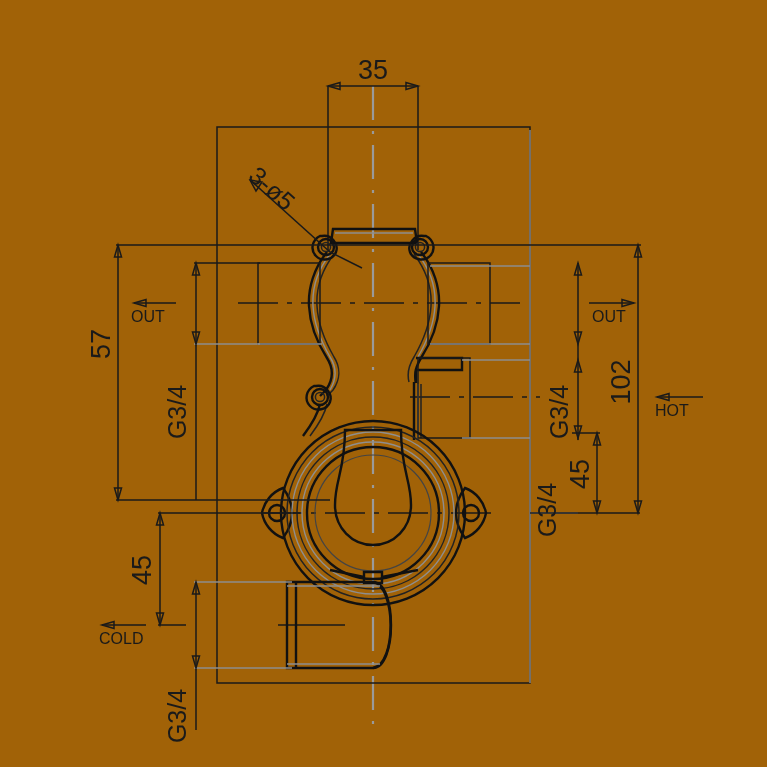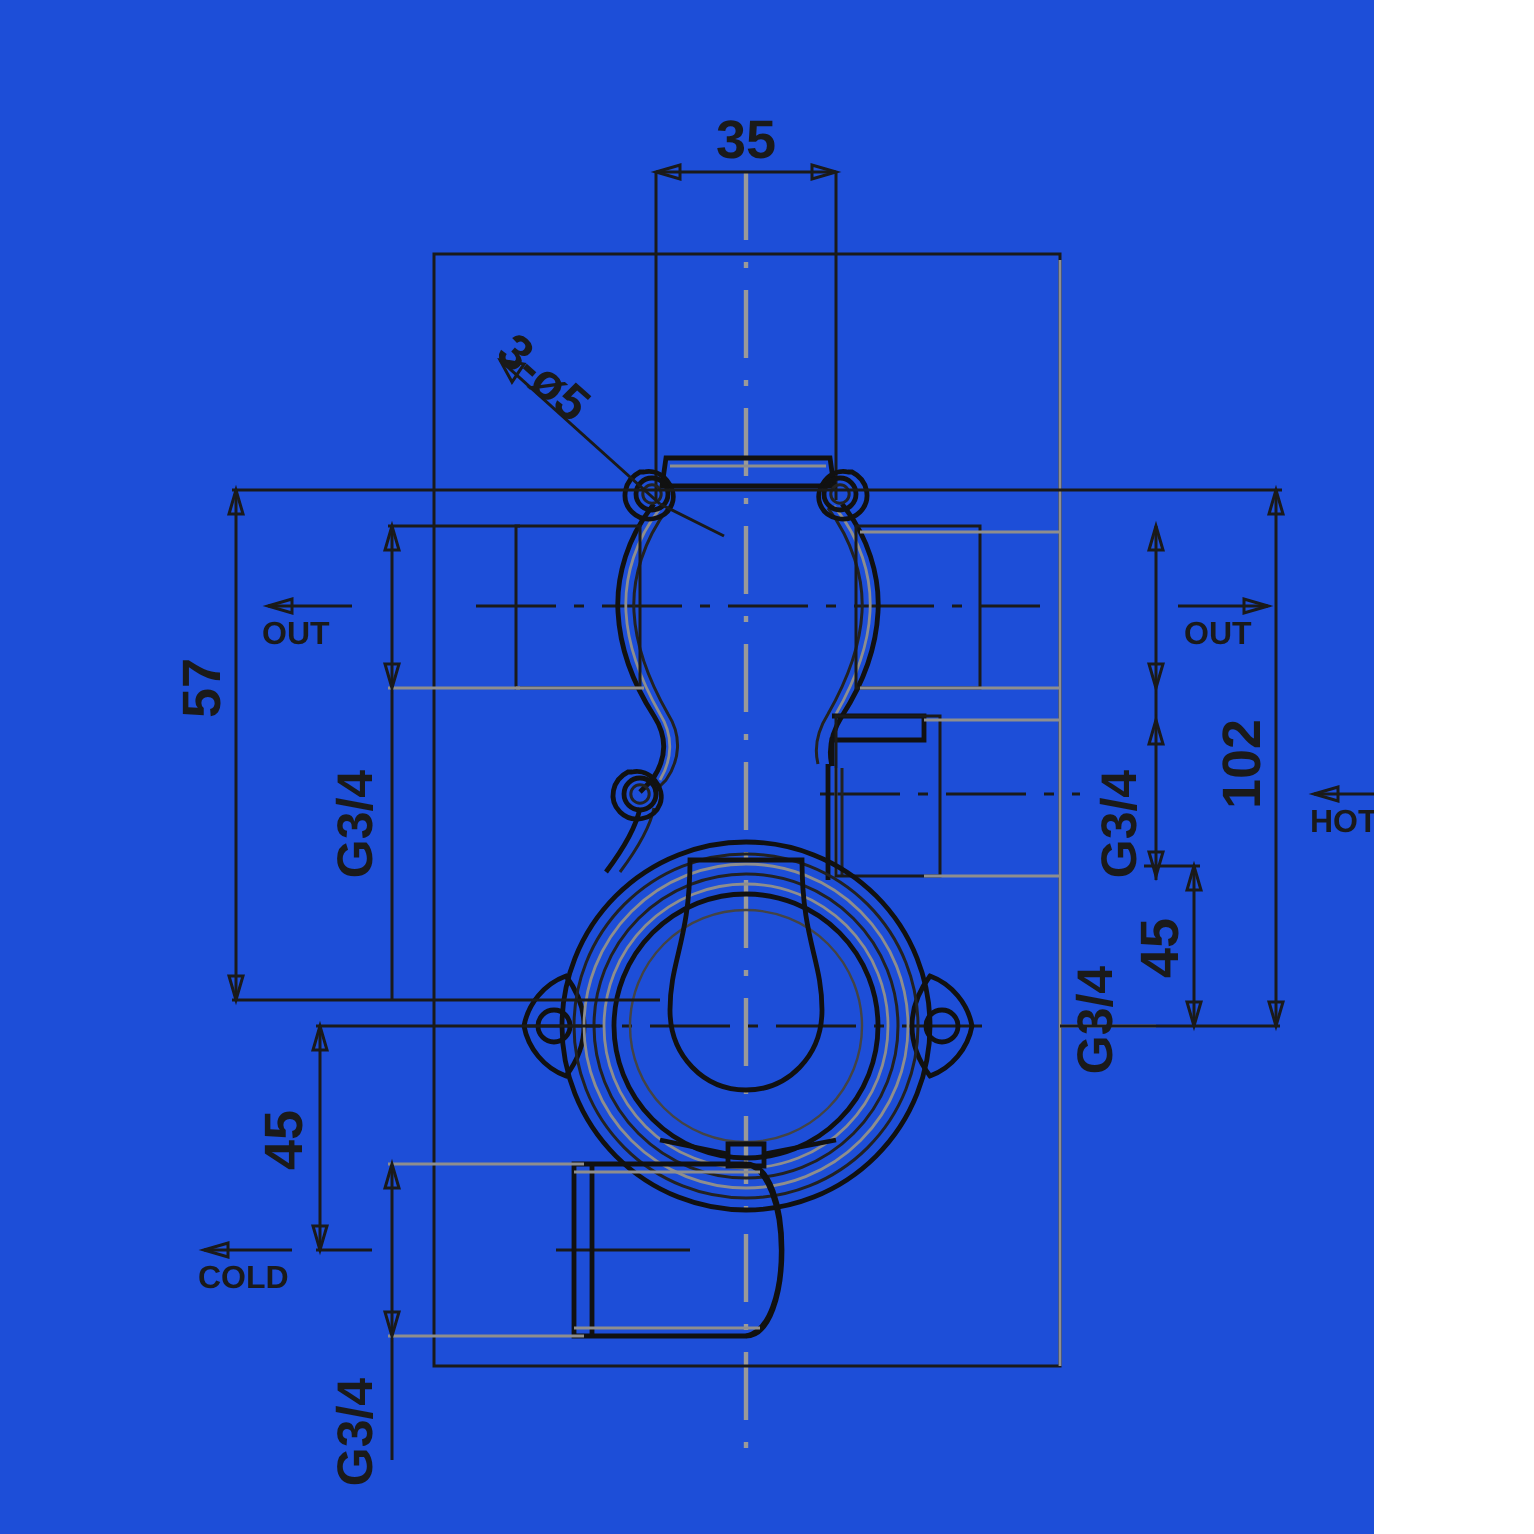--- a/index.html
+++ b/index.html
@@ -6,25 +6,24 @@
   html, body {
     margin: 0;
     padding: 0;
     background: #ffffff;
   }
   body {
     font-family: "Liberation Sans", sans-serif;
   }
   #sheet {
     position: relative;
-    width: 687px;
+    width: 767px;
     height: 767px;
-    background: #1d4ed8;
+    background: #a16207;
     overflow: hidden;
-    font-weight: bold;
   }
   #sheet svg {
     position: absolute;
     top: 0;
     left: 0;
     display: block;
   }
   text {
     font-family: "Liberation Sans", sans-serif;
     fill: #1a1a1a;

